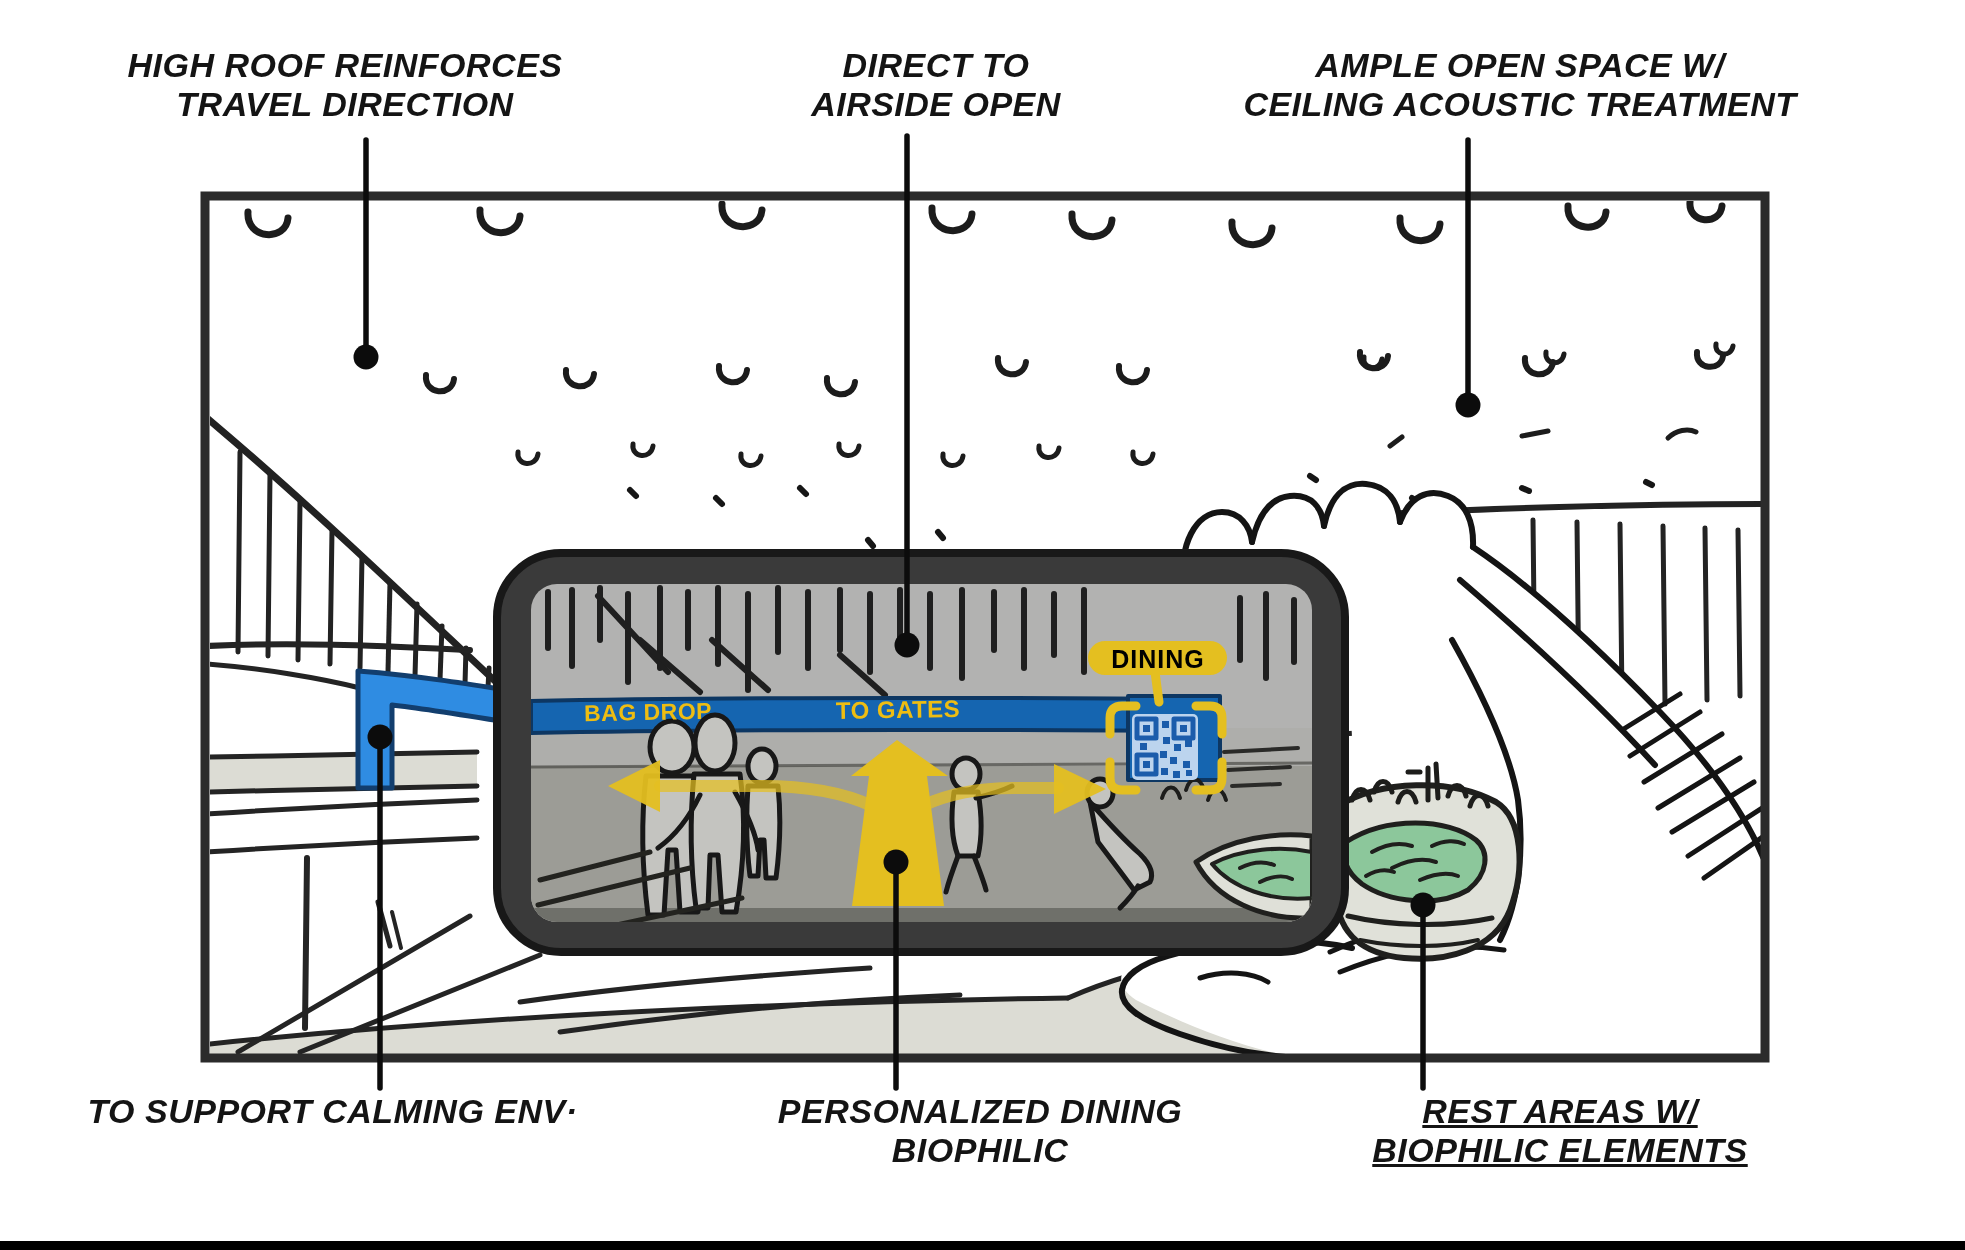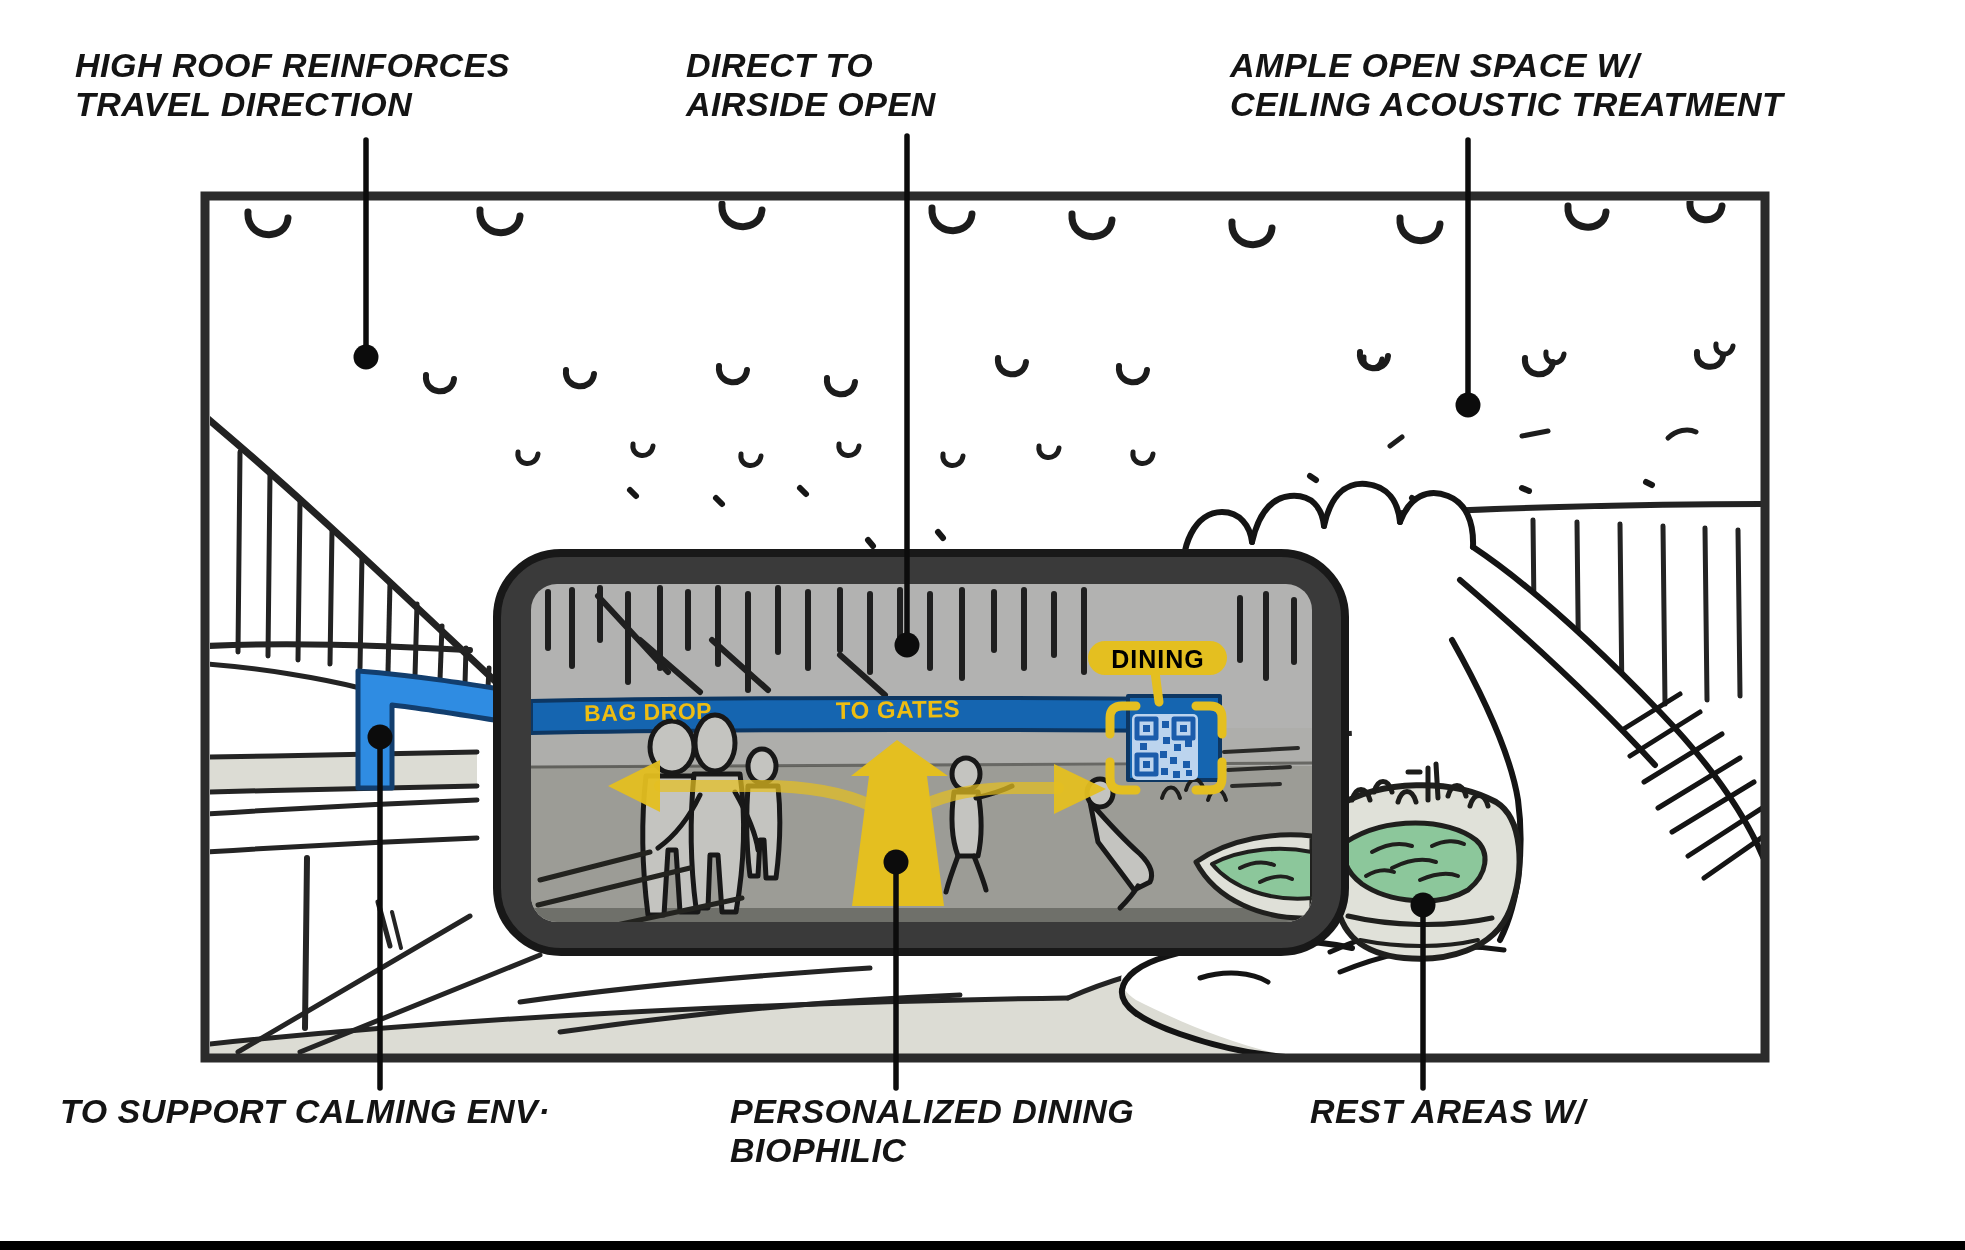--- a/index.html
+++ b/index.html
@@ -1,32 +1,32 @@
 <!DOCTYPE html>
 <html><head>
 <meta charset="utf-8">
 <style>
   html,body{margin:0;padding:0;background:#ffffff;}
   .stage{position:relative;width:1965px;height:1250px;background:#ffffff;overflow:hidden;
          font-family:"Liberation Sans",sans-serif;}
   .stage svg{position:absolute;left:0;top:0;}
-  .note{position:absolute;text-align:left;color:#141414;
+  .note{position:absolute;text-align:center;color:#141414;
         font-family:"Liberation Sans",sans-serif;font-style:italic;font-weight:700;
         font-size:34px;line-height:39px;letter-spacing:.5px;white-space:nowrap;}
   .ar-text{position:absolute;text-align:center;font-weight:700;letter-spacing:.5px;
            font-family:"Liberation Sans",sans-serif;}
   .bagdrop{left:578px;top:699px;width:140px;font-size:23px;color:#eebd12;transform:rotate(-1.2deg);}
   .togates{left:826px;top:696px;width:144px;font-size:24px;color:#eebd12;transform:rotate(-1deg);}
   .dining{left:1089px;top:645px;width:138px;font-size:25px;color:#000000;letter-spacing:1px;}
   .n-high{left:75px;top:46px;width:540px;}
   .n-direct{left:686px;top:46px;width:500px;}
   .n-ample{left:1230px;top:46px;width:580px;}
   .n-minimal{left:60px;top:1092px;width:545px;}
   .n-personalized{left:730px;top:1092px;width:500px;}
-  .n-rest{left:1310px;top:1092px;width:500px;}
+  .n-rest{left:1310px;top:1092px;width:500px;text-decoration:underline;}
 </style>
 </head>
 <body>
 
 <div class="stage">
 
 <svg width="1965" height="1250" viewBox="0 0 1965 1250">
   <defs>
     <clipPath id="frameClip">
           <rect x="210" y="201" width="1551" height="853"></rect>
@@ -394,19 +394,20 @@
 </div>
 <div class="note n-minimal">
   <div>TO SUPPORT CALMING ENV·</div>
 </div>
 <div class="note n-personalized">
   <div>PERSONALIZED DINING</div>
   <div>BIOPHILIC</div>
 </div>
 <div class="note n-rest">
   <div>REST AREAS W/</div>
+  <div>BIOPHILIC ELEMENTS</div>
 </div>
 
 <div class="ar-text bagdrop">BAG DROP</div>
 <div class="ar-text togates">TO GATES</div>
 <div class="ar-text dining">DINING</div>
 
 </div>
 
 </body></html>

